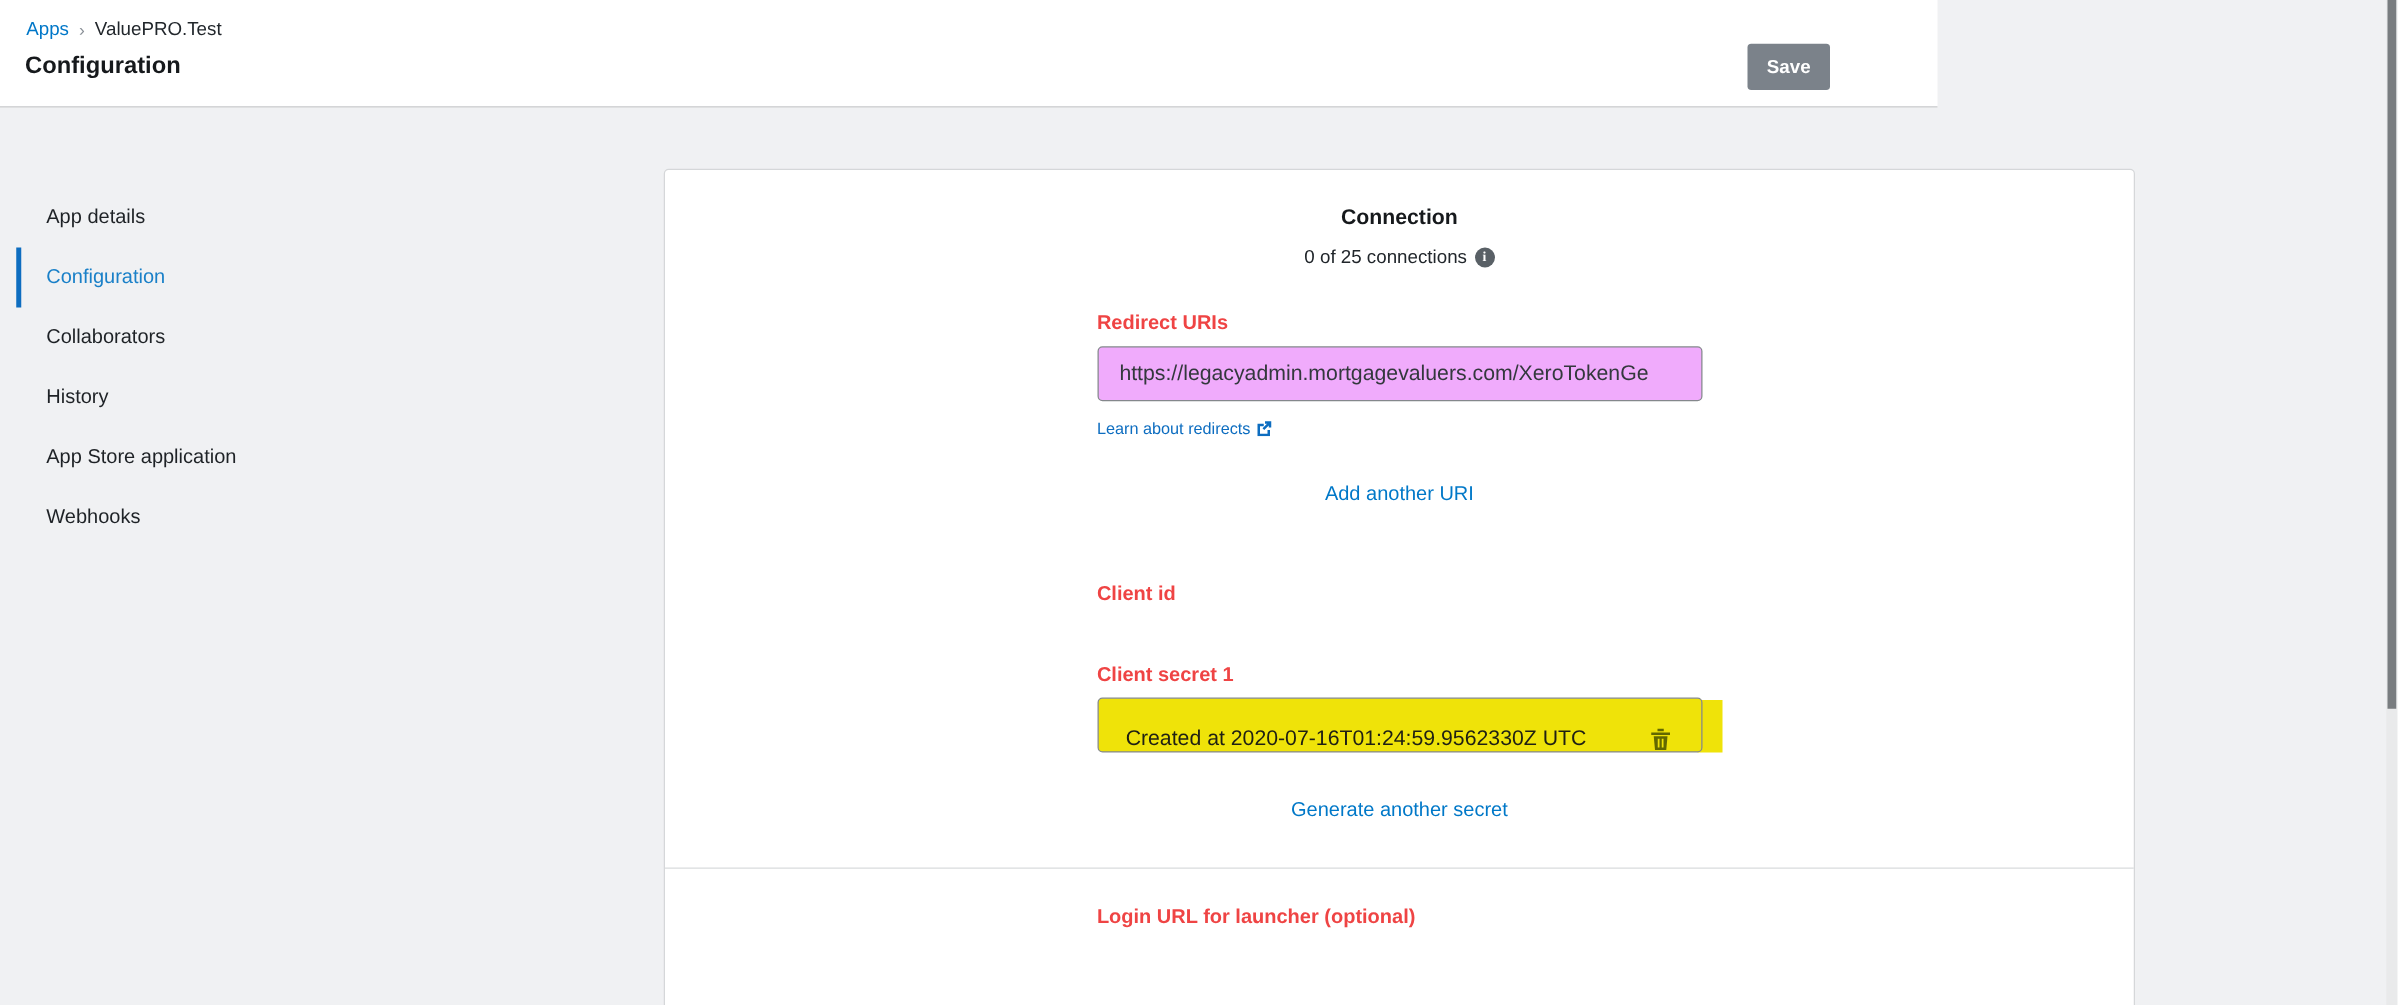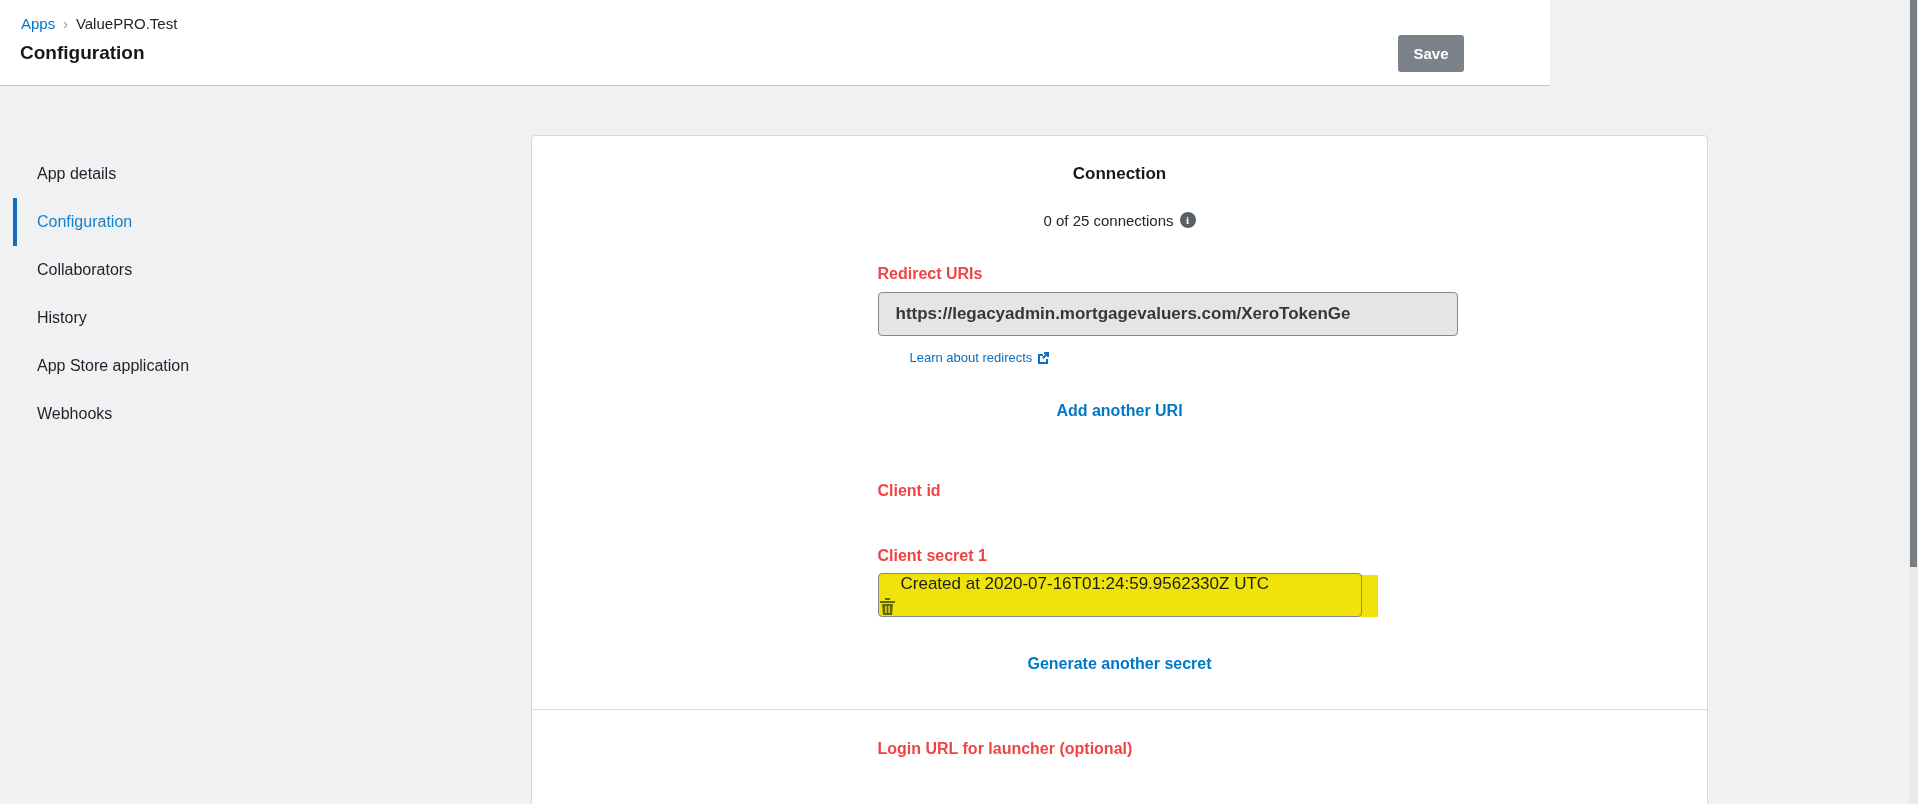--- a/index.html
+++ b/index.html
@@ -33,59 +33,59 @@
     padding-left:24px; font-size:16px; color:#1e2226; cursor:pointer;
   }
   .sidebar li.active { border-left:4px solid #0d6dc0; padding-left:20px; color:#1a80c8; }
   
   .card {
     position:absolute; left:531px; top:135px; width:1177px; height:760px;
     background:#ffffff; border:1px solid #d5d7d9; border-radius:4px;
   }
   .card-col { width:484px; margin:0 auto; position:relative; }
   .conn-title { text-align:center; font-size:17px; font-weight:bold; margin-top:28px; color:#16191c; }
-  .conn-count { text-align:center; font-size:15px; margin-top:28px; color:#21262b;
-                display:flex; justify-content:center; align-items:flex-start; gap:6px; }
+  .conn-count { text-align:center; font-size:15px; margin-top:13px; color:#21262b;
+                display:flex; justify-content:center; align-items:center; gap:6px; }
   .info-badge {
     display:inline-flex; width:16px; height:16px; border-radius:50%;
     background:#596066; color:#fff; font-size:11px; font-weight:bold;
     align-items:center; justify-content:center; font-family:"Liberation Serif",serif;
     cursor:pointer;
   }
   .field-label { font-size:16px; font-weight:bold; color:#ef4444; }
   .lbl-redirect { margin-top:36px; }
   .text-input {
-    margin-top:9px; width:580px; height:44px; border:1px solid #84888c;
-    border-radius:4px; background:#e5e5e5; font-family:inherit; font-size:17px;
-    color:#33383d; padding:0 17px; outline:none;font-weight:bold;
+    margin-top:9px; width:484px; height:44px; border:1px solid #84888c;
+    border-radius:4px; background:#f0abfc; font-family:inherit; font-size:17px;
+    color:#33383d; padding:0 17px; outline:none;
   }
-  .learn-row { margin-top:14px; display:flex; align-items:center; gap:5px;margin-left:32px; }
+  .learn-row { margin-top:14px; display:flex; align-items:center; gap:5px; }
   .learn-link { font-size:13px; color:#0d6dc0; text-decoration:none; cursor:pointer; }
   .center-link-row { text-align:center; }
-  .action-link { font-size:16px; font-weight:bold; color:#0078C8; text-decoration:none; cursor:pointer; }
+  .action-link { font-size:16px; font-weight:normal; color:#0078C8; text-decoration:none; cursor:pointer; }
   .row-add { margin-top:37px; }
   .lbl-clientid { margin-top:62px; }
   
   .clientid-row { margin-top:6px; position:relative; }
   .clientid-graytop { height:6px; background:#f3f3f4; border-radius:4px 4px 0 0; }
   .clientid-yellow {
     height:40px; background:#efe309; display:flex; align-items:center; position:relative;
   }
   .clientid-value { font-size:17px; color:#1c1c10; margin-left:22px; letter-spacing:0px; flex:1; }
   .eye-btn { width:26px; height:16px; margin-right:24px; cursor:pointer; display:inline-flex; }
   .copy-link { font-size:16px; font-weight:bold; color:#0a8a0a; margin-right:20px; cursor:pointer; text-decoration:none; }
   .yellow-tail-id {
     position:absolute; left:466px; bottom:-5px; width:71px; height:6px; background:#efe309;
   }
   .lbl-secret { margin-top:47px; }
   
   .secret-wrap { position:relative; margin-top:8px; }
   .secret-box {
     width:484px; height:44px; border:1px solid #84888c; border-radius:4px;
-    background:#efe309; display:flex; align-items:flex-start; position:relative; z-index:1;flex-direction:column;
+    background:#efe309; display:flex; align-items:flex-end; position:relative; z-index:1;
   }
   .secret-text { font-size:17px; color:#1f2014; margin-left:22px; flex:1; }
   .trash-btn { width:17px; height:19px; margin-right:24px; cursor:pointer; display:inline-flex; }
   .yellow-tail-secret { position:absolute; top:2px; left:480px; width:20px; height:42px; background:#efe309; z-index:0; }
   .row-generate { margin-top:38px; }
   .card-divider { border:none; border-top:1px solid #d9dbdd; margin-top:36px; width:100%; }
   .lbl-login { margin-top:30px; }
   svg { display:block; }
 </style>
 </head>

